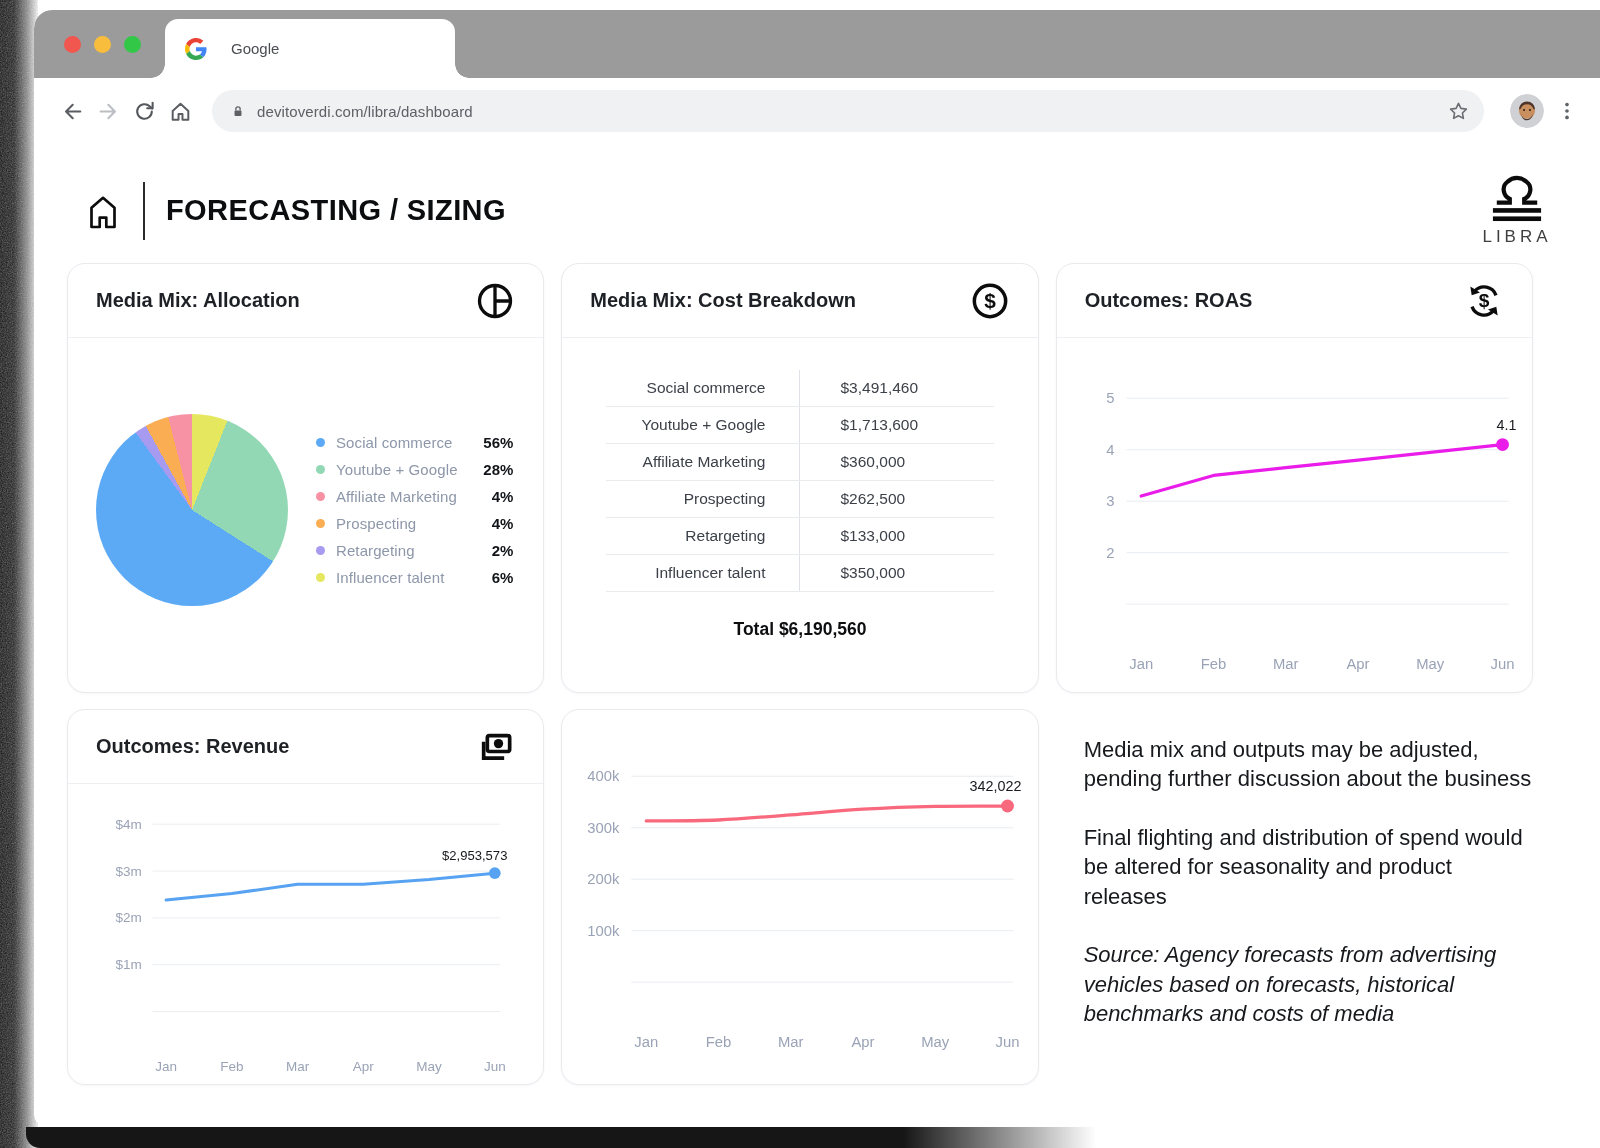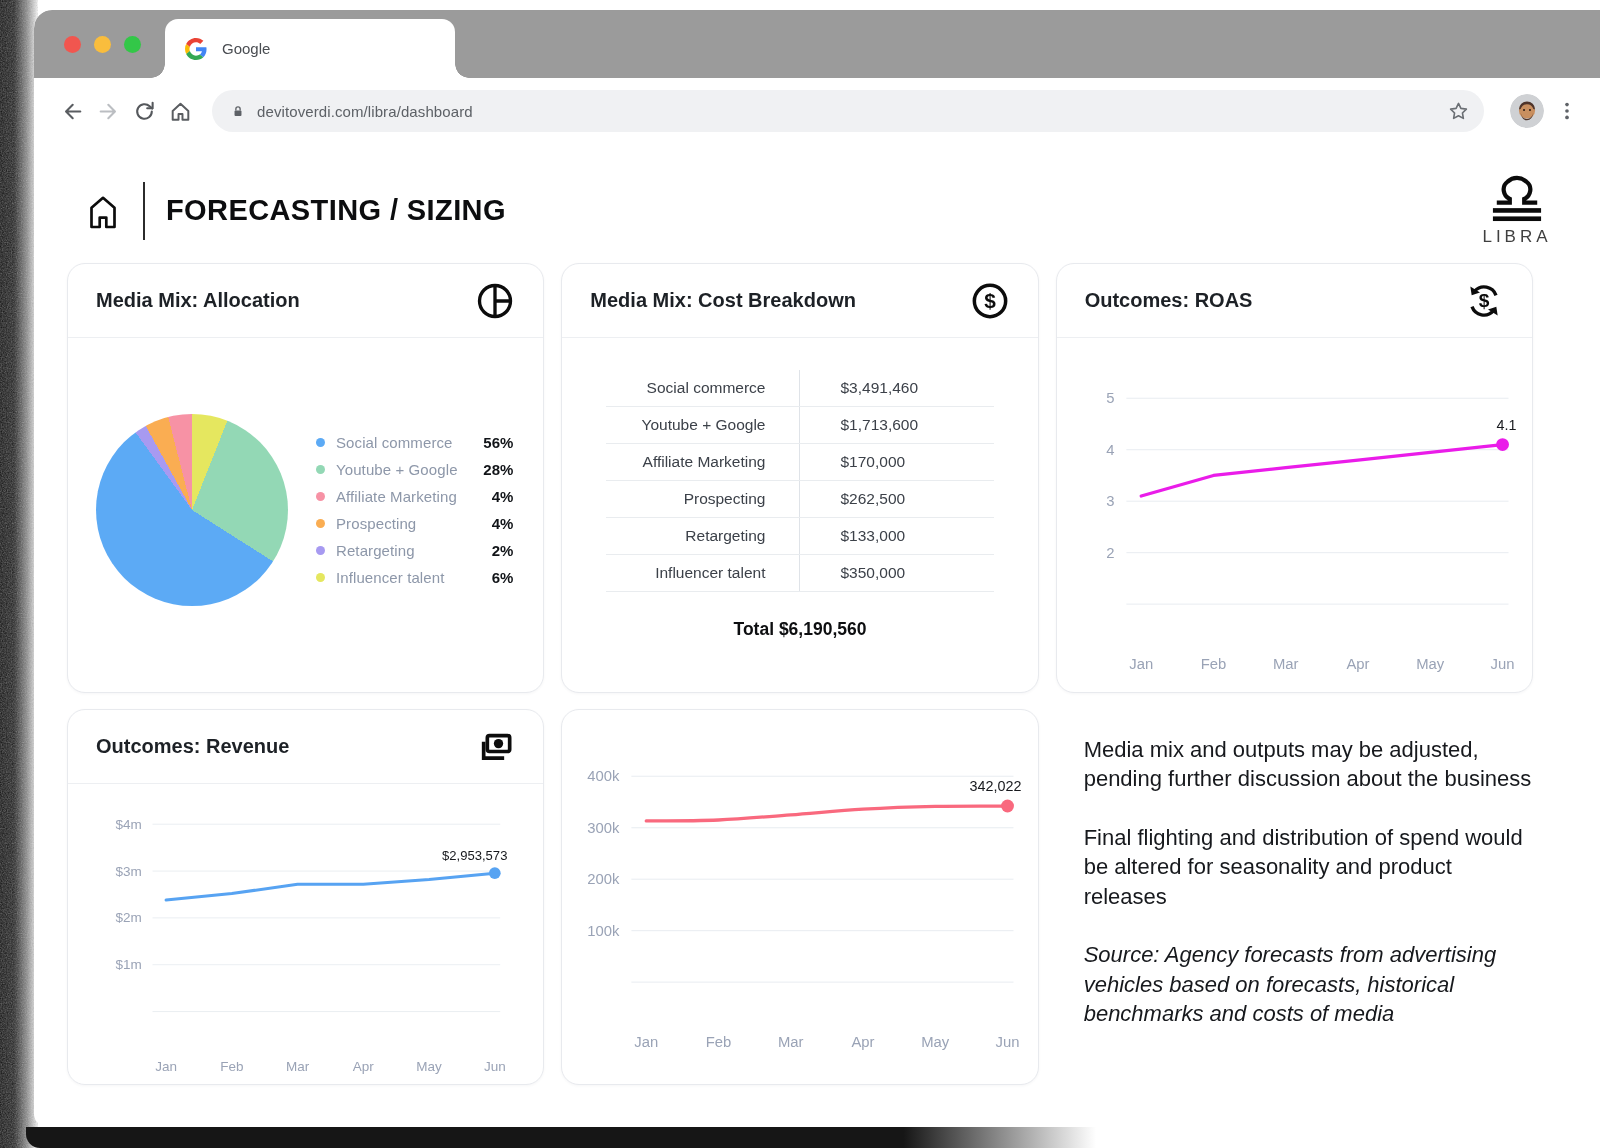--- a/index.html
+++ b/index.html
@@ -15,21 +15,21 @@
 
   
   .window { position:absolute; top:10px; left:34px; width:1566px; height:1116px; background:#fff;
     border-radius:18px 0 0 12px; overflow:hidden; z-index:2; }
 
   .titlebar { height:68px; background:#9b9b9b; position:relative; border-radius:18px 0 0 0; }
   .lights { position:absolute; left:30px; top:26px; display:flex; gap:13px; }
   .light { width:17px; height:17px; border-radius:50%; }
 
   .tab { position:absolute; left:131px; top:9px; width:290px; height:59px; background:#fff;
-    border-radius:13px 13px 0 0; display:flex; align-items:center; gap:15px; padding:0 20px; }
+    border-radius:13px 13px 0 0; display:flex; align-items:center; gap:24px; padding:0 20px; }
   .tab::before,.tab::after { content:''; position:absolute; bottom:0; width:14px; height:14px; }
   .tab::before { left:-14px; background:radial-gradient(circle at 0 0, rgba(0,0,0,0) 13.5px, #fff 14px); }
   .tab::after { right:-14px; background:radial-gradient(circle at 100% 0, rgba(0,0,0,0) 13.5px, #fff 14px); }
   .tab-title { font-size:15px; color:#4a4d52; }
 
   .toolbar { height:66px; background:#fff; display:flex; align-items:center; padding:0 20px; }
   .navbtn { width:36px; height:36px; display:flex; align-items:center; justify-content:center; border-radius:50%; flex:none; }
   .urlbar { flex:1; height:42px; background:#f0f1f3; border-radius:21px; display:flex; align-items:center;
     gap:11px; padding:0 14px 0 18px; margin:0 16px 0 14px; }
   .url-text { flex:1; font-size:15px; color:#5d6166; letter-spacing:.1px; }
@@ -251,21 +251,21 @@
                 <tr>
                   <td class="l">Social commerce</td>
                   <td class="v">$3,491,460</td>
                 </tr>
                 <tr>
                   <td class="l">Youtube + Google</td>
                   <td class="v">$1,713,600</td>
                 </tr>
                 <tr>
                   <td class="l">Affiliate Marketing</td>
-                  <td class="v">$170,000</td>
+                  <td class="v">$360,000</td>
                 </tr>
                 <tr>
                   <td class="l">Prospecting</td>
                   <td class="v">$262,500</td>
                 </tr>
                 <tr>
                   <td class="l">Retargeting</td>
                   <td class="v">$133,000</td>
                 </tr>
                 <tr>

